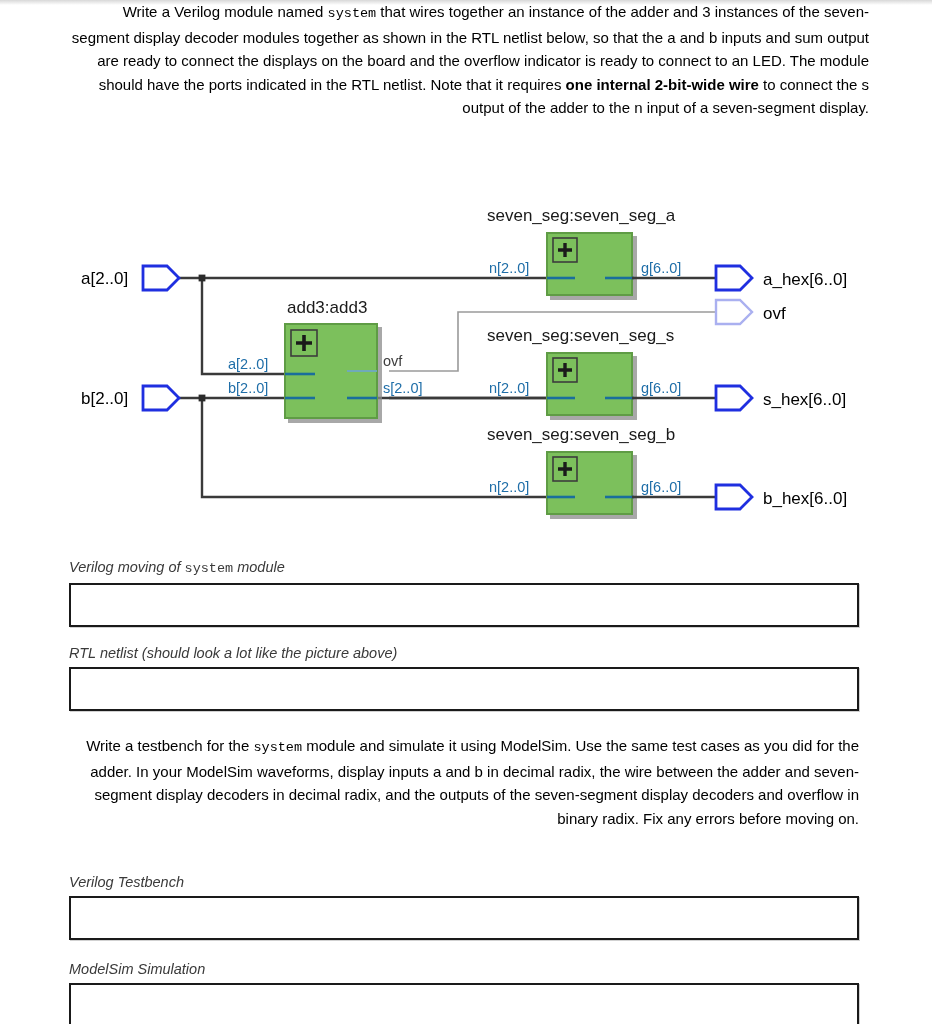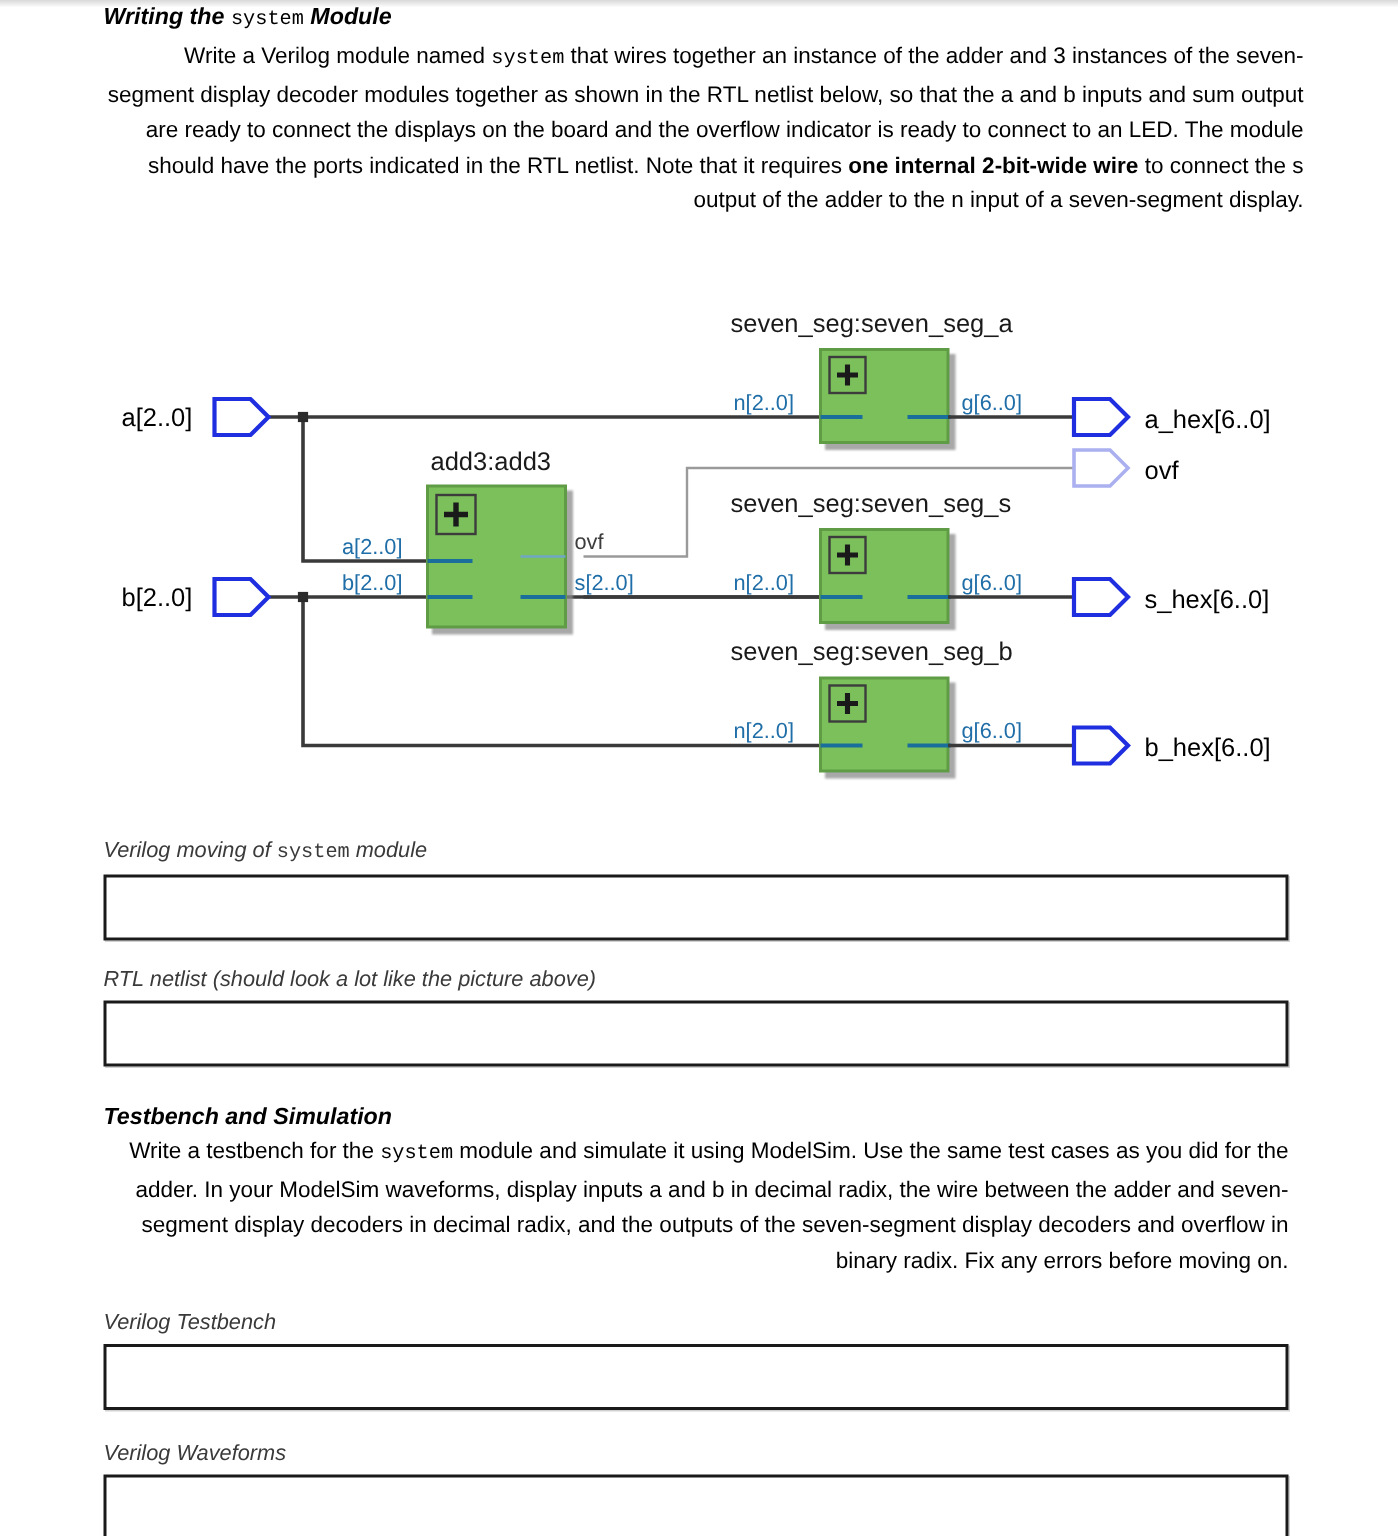--- a/index.html
+++ b/index.html
@@ -57,21 +57,20 @@
   #diagram svg{display:block;}
 </style>
 </head>
 <body>
 
 <div class="topstrip"></div>
 
 <div class="page">
 
 
-  <div class="h-sub"><span>Writing the </span><span class="mono">system</span><span> Module</span></div>
 
   <p class="prose"><span>Write a Verilog module named </span><span class="mono">system</span><span> that wires together an instance of the adder and 3 instances of the seven-segment display decoder modules together as shown in the RTL netlist below, so that the a and b inputs and sum output are ready to connect the displays on the board and the overflow indicator is ready to connect to an LED.  The module should have the ports indicated in the RTL netlist.  Note that it requires </span><span class="b">one internal 2-bit-wide wire</span><span> to connect the s output of the adder to the n input of a seven-segment display.</span></p>
 
   <div id="diagram" style="position:absolute;left:0px;top:208px;width:800px;height:325px;">
     <svg width="800" height="325" viewBox="0 0 800 325" xmlns="http://www.w3.org/2000/svg">
 
       <defs>
         <filter id="blkshadow" x="-20%" y="-20%" width="160%" height="160%">
           <feDropShadow dx="4" dy="4" stdDeviation="0.6" flood-color="#8a8a8a" flood-opacity="0.75"></feDropShadow>
         </filter>
@@ -214,27 +213,26 @@
     <div class="sec-label"><span>Verilog moving of </span><span class="mono">system</span><span> module</span></div>
     <div class="answer-box" style="width:790px;height:44px;"></div>
   </div>
 
   <div style="position:absolute;left:0;top:644px;width:670px;">
     <div class="sec-label"><span>RTL netlist (should look a lot like the picture above)</span></div>
     <div class="answer-box" style="width:790px;height:44px;"></div>
   </div>
 
   <div style="position:absolute;left:0;top:734px;width:790px;">
-    <div class="h-tb">Testbench and Simulation</div>
     <p class="prose"><span>Write a testbench for the </span><span class="mono">system</span><span> module and simulate it using ModelSim.  Use the same test cases as you did for the adder.  In your ModelSim waveforms, display inputs a and b in decimal radix, the wire between the adder and seven-segment display decoders in decimal radix, and the outputs of the seven-segment display decoders and overflow in binary radix.  Fix any errors before moving on.</span></p>
   </div>
 
   <div style="position:absolute;left:0;top:873px;width:864px;">
     <div class="sec-label">Verilog Testbench</div>
     <div class="answer-box" style="width:790px;height:44px;"></div>
   </div>
 
   <div style="position:absolute;left:0;top:960px;width:790px;">
-    <div class="sec-label">Verilog Waveforms</div>
+    <div class="sec-label">ModelSim Simulation</div>
     <div class="answer-box" style="width:790px;height:44px;"></div>
   </div>
 
 </div>
 
 </body></html>

